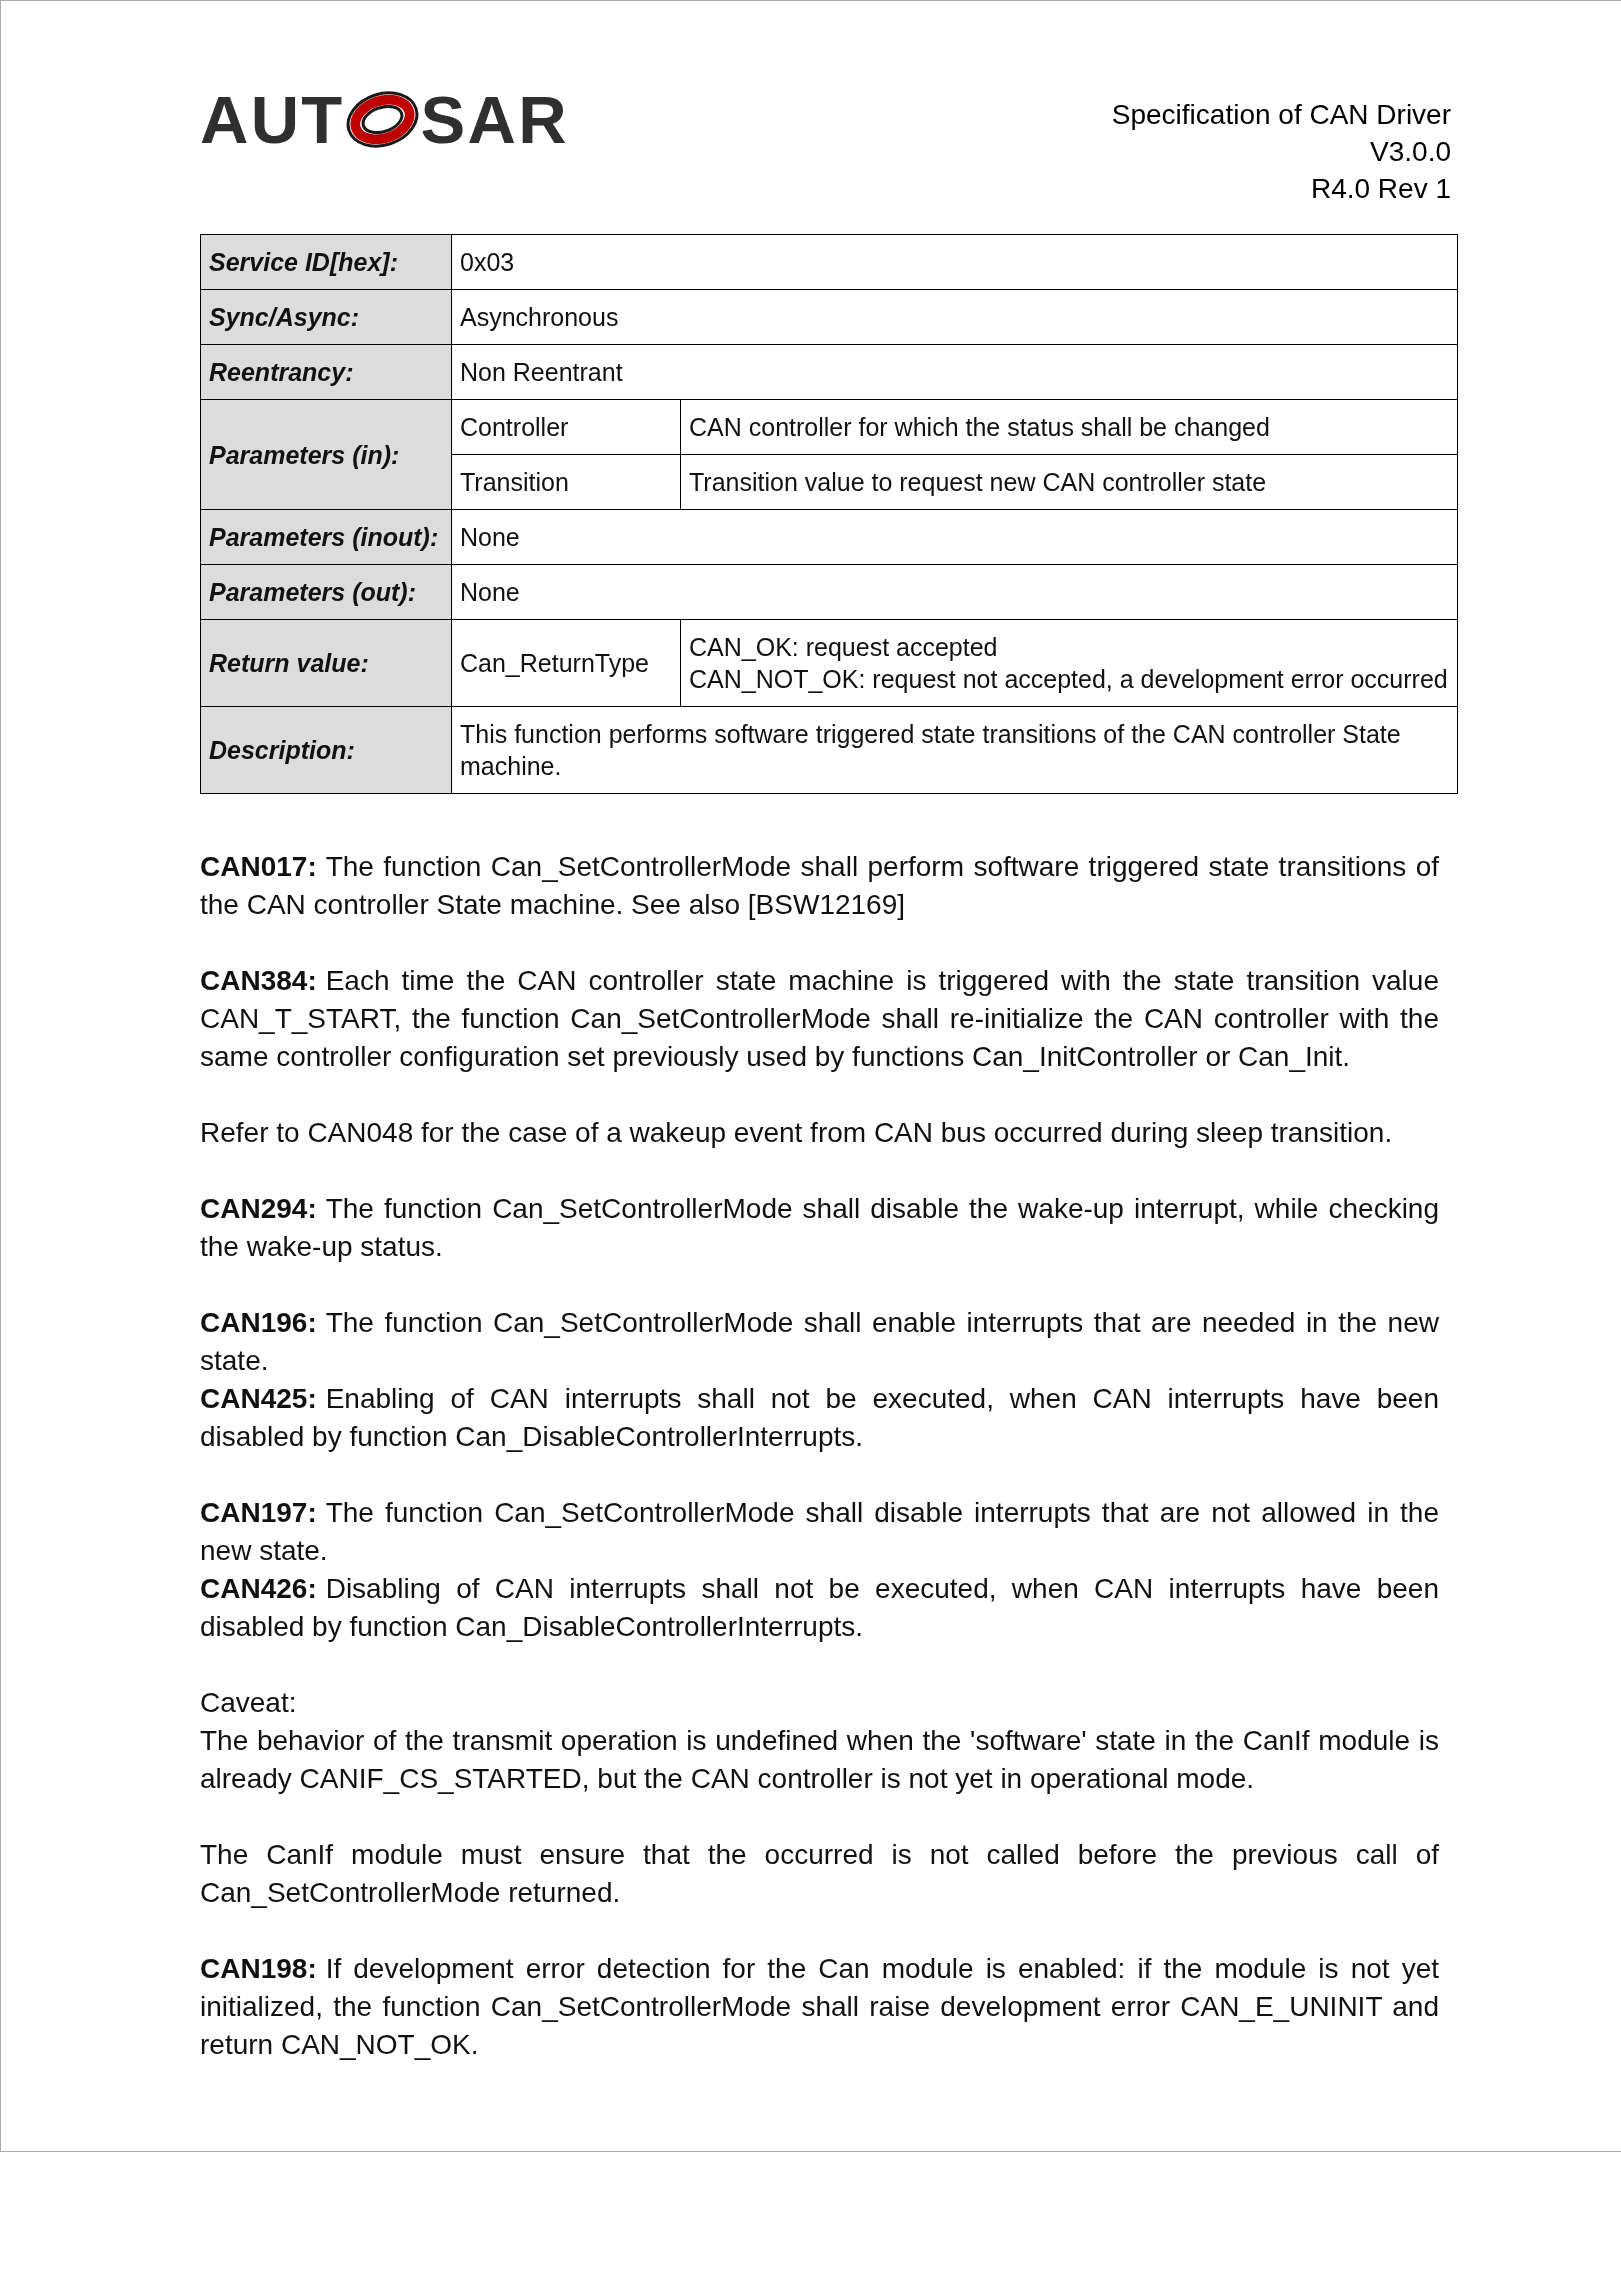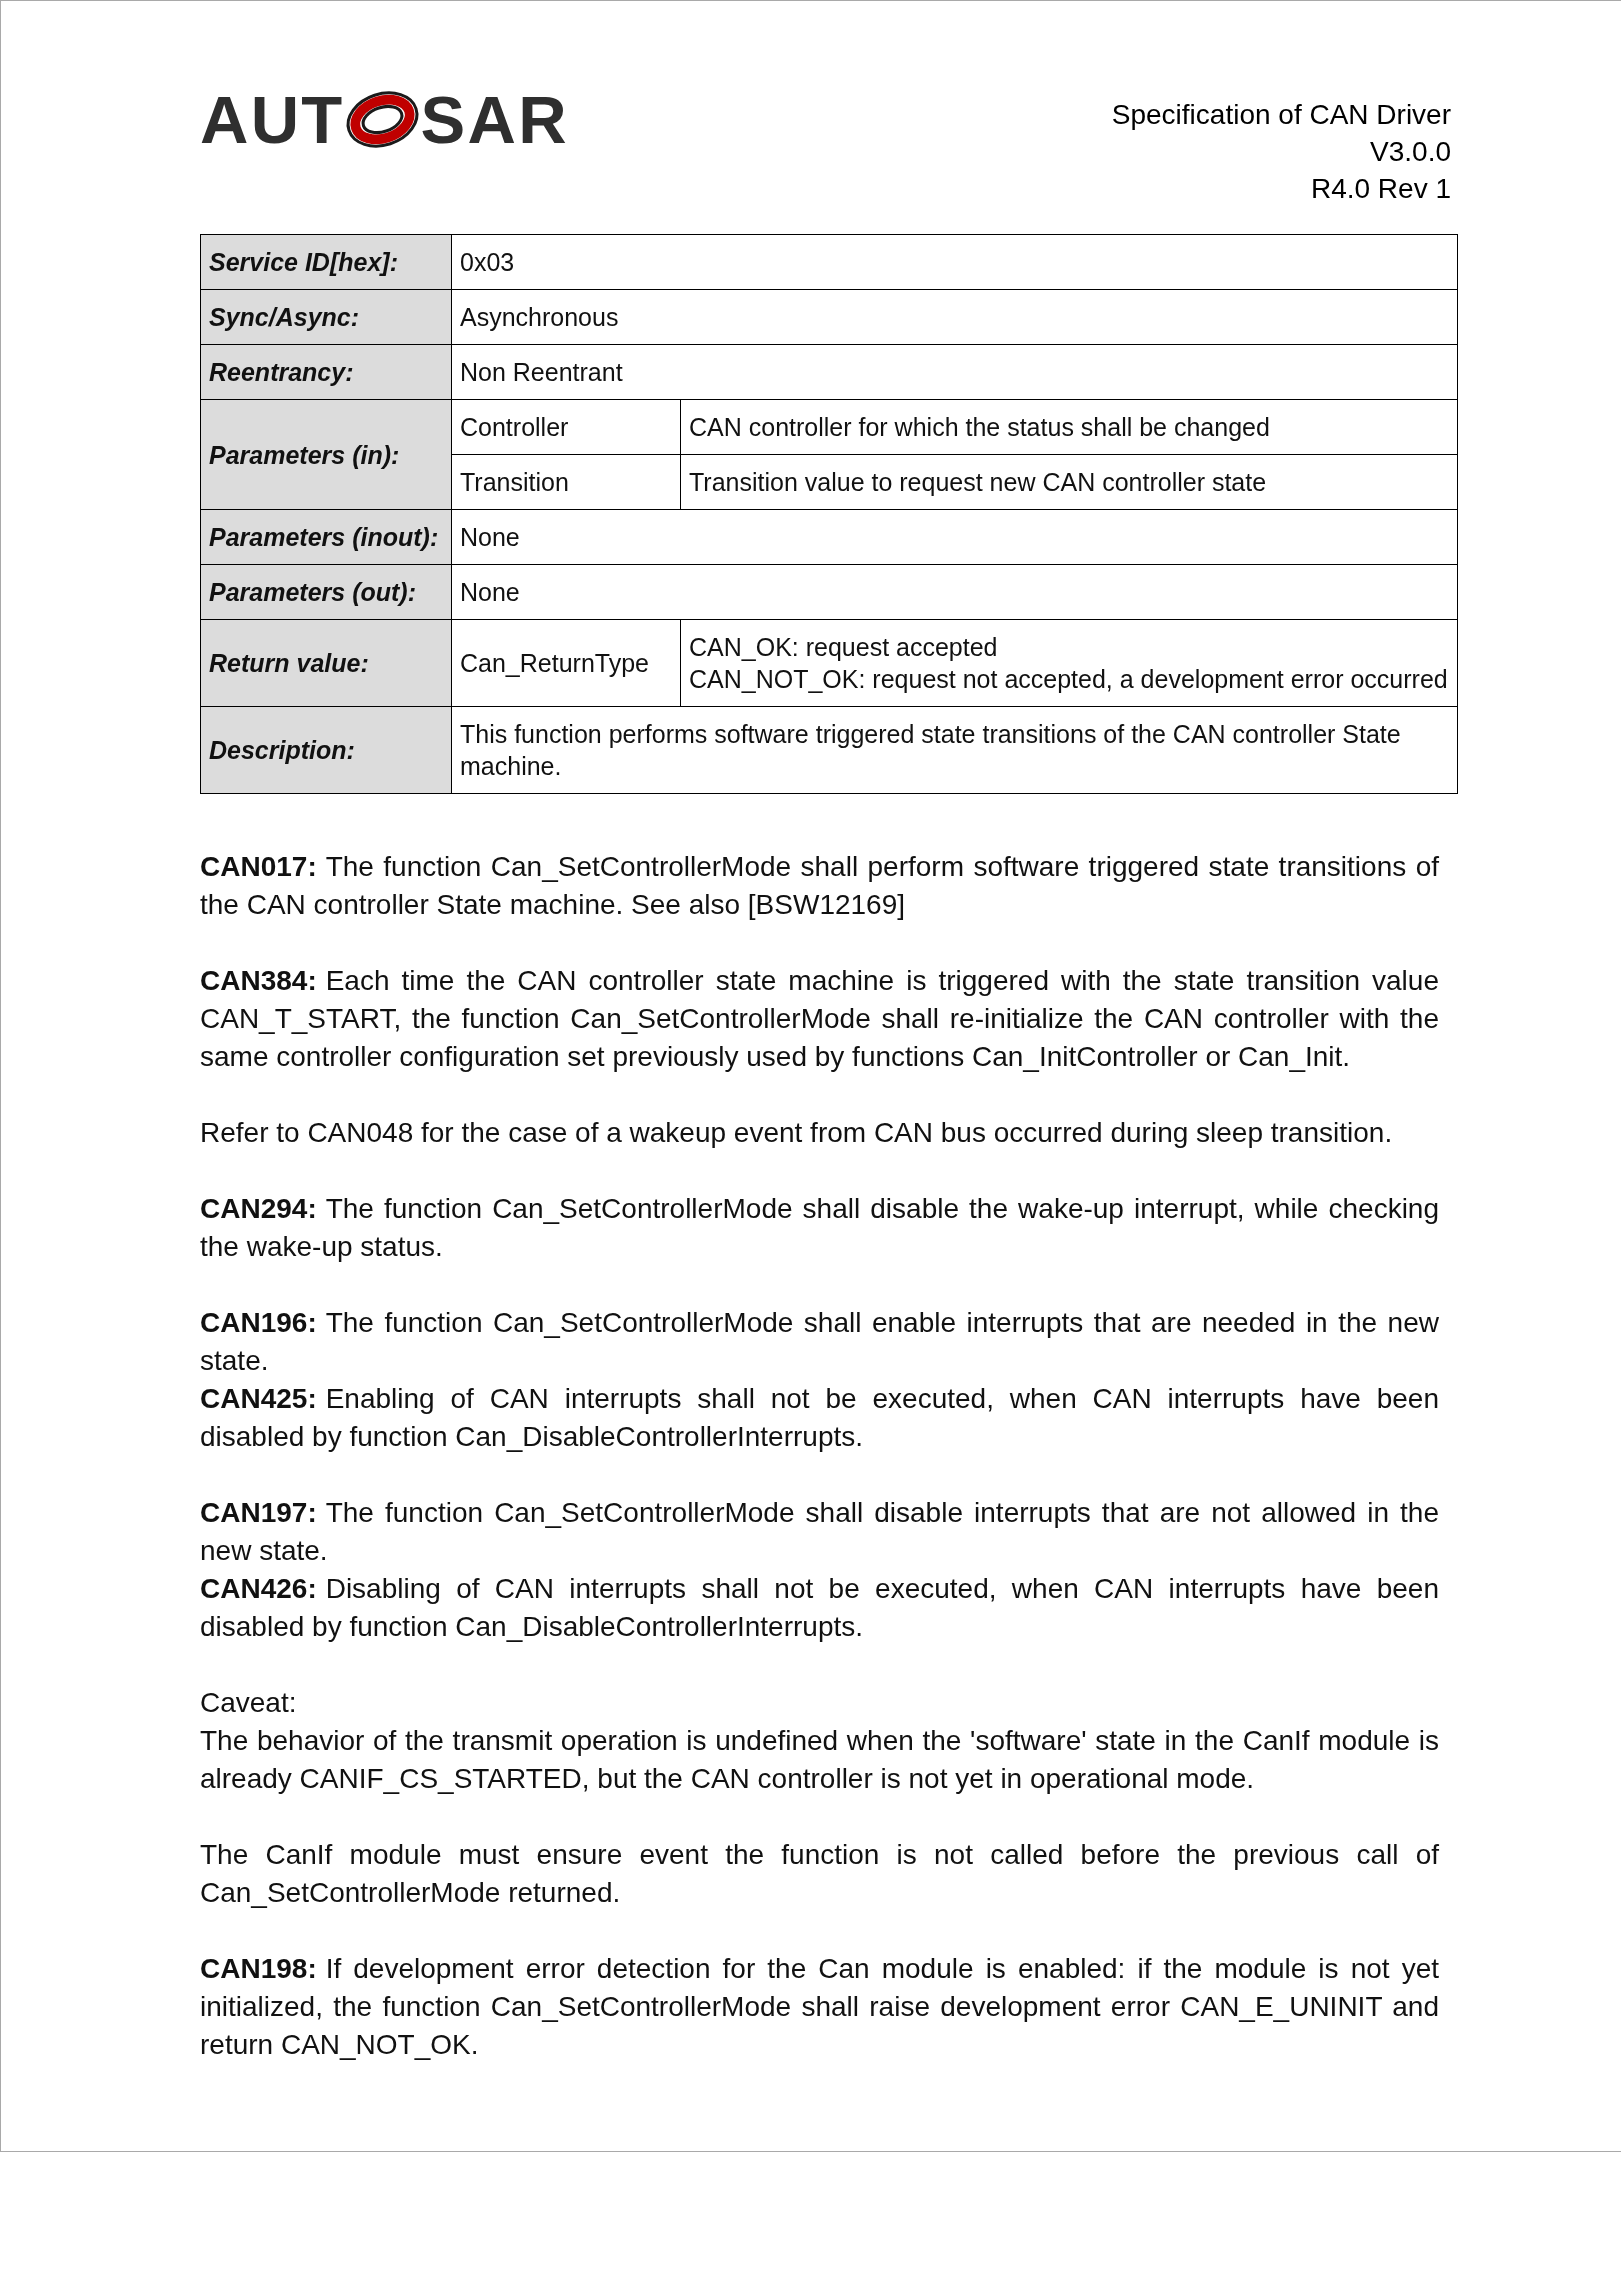--- a/index.html
+++ b/index.html
@@ -179,21 +179,21 @@
       <p class="para"><span class="tag">CAN197:</span><span>The function Can_SetControllerMode shall disable interrupts that are not allowed in the new state.</span></p>
       <p class="para"><span class="tag">CAN426:</span><span>Disabling of CAN interrupts shall not be executed, when CAN interrupts have been disabled by function Can_DisableControllerInterrupts.</span></p>
     </div>
 
     <div class="group">
       <p class="para"><span>Caveat:</span></p>
       <p class="para"><span>The behavior of the transmit operation is undefined when the 'software' state in the CanIf module is already CANIF_CS_STARTED, but the CAN controller is not yet in operational mode.</span></p>
     </div>
 
     <div class="group">
-      <p class="para"><span>The CanIf module must ensure event the function is not called before the previous call of Can_SetControllerMode returned.</span></p>
+      <p class="para"><span>The CanIf module must ensure that the occurred is not called before the previous call of Can_SetControllerMode returned.</span></p>
     </div>
 
 
     <div class="group">
       <p class="para"><span class="tag">CAN198:</span><span>If development error detection for the Can module is enabled: if the module is not yet initialized, the function Can_SetControllerMode shall raise development error CAN_E_UNINIT and return CAN_NOT_OK.</span></p>
     </div>
 
   </div>
 
   <div class="footer-page">48 of 82</div>

